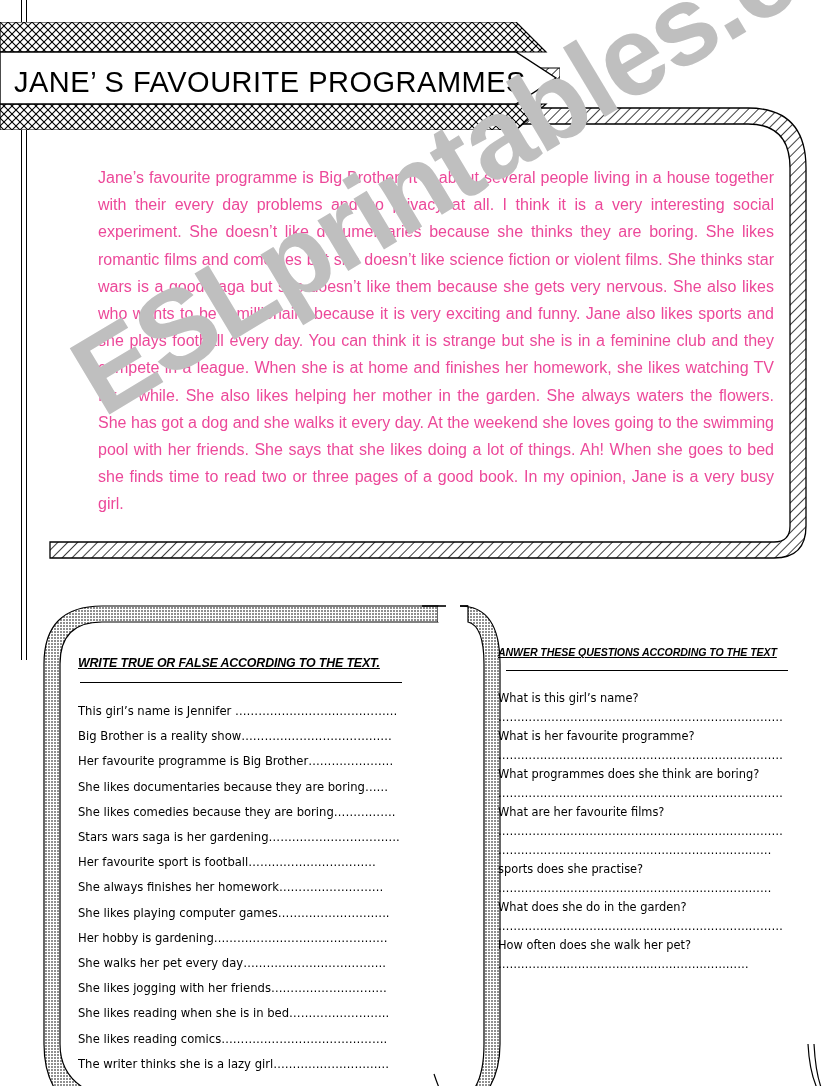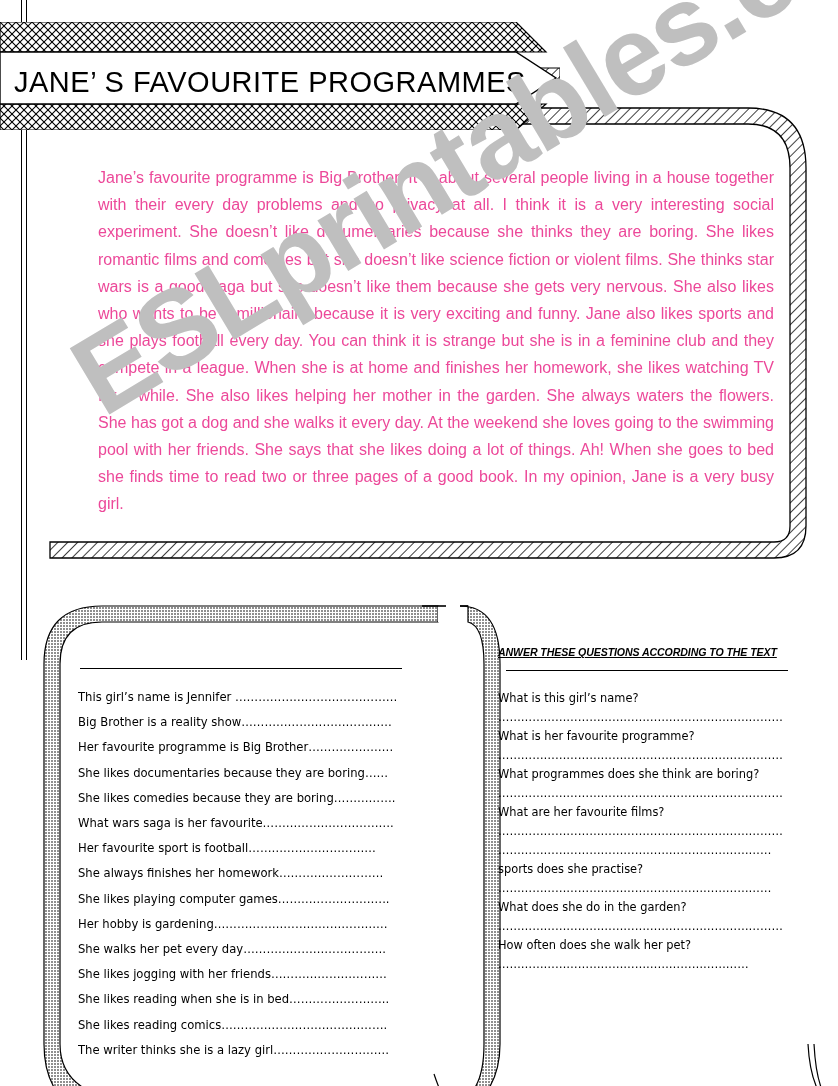--- a/index.html
+++ b/index.html
@@ -236,28 +236,29 @@
           <circle cx="1" cy="1" r="0.8" fill="#000"></circle>
         </pattern>
       </defs>
       <path d="M60,2 L396,2 L396,18 L60,18 Q18,18 18,60 L18,440 Q18,476 54,490
                L44,500 L26,500 Q2,480 2,440 L2,60 Q2,2 60,2 Z" fill="url(#dots2)" stroke="#000" stroke-width="1.2"></path>
       <path d="M396,2 L404,2 L404,18 L396,18 Z" fill="#ffffff" stroke="none"></path>
       <path d="M380,2 L404,2" stroke="#000" stroke-width="1.6"></path>
       <path d="M392,470 Q398,488 404,498" stroke="#000" stroke-width="1.2" fill="none"></path>
     </svg>
     <div class="ex-inner" id="tf-inner">
+      <div class="ex-heading" id="tf-heading">WRITE TRUE OR FALSE ACCORDING TO THE TEXT.</div>
       <hr class="heading-rule" id="tf-rule">
       <ul id="tf-list">
           <li>This girl’s name is Jennifer ……………………………………</li>
           <li>Big Brother is a reality show…………………………………</li>
           <li>Her favourite programme is Big Brother………………….</li>
           <li>She likes documentaries because they are boring……</li>
           <li>She likes comedies because they are boring…………….</li>
-          <li>What wars saga is her favourite…………………………….</li>
+          <li>Stars wars saga is her gardening…………………………….</li>
           <li>Her favourite sport is football……………………………</li>
           <li>She always finishes her homework………………………</li>
           <li>She likes playing computer games………………………..</li>
           <li>Her hobby is gardening………………………………………</li>
           <li>She walks her pet every day……………………………….</li>
           <li>She likes jogging with her friends…………………………</li>
           <li>She likes reading when she is in bed……………………..</li>
           <li>She likes reading comics…………………………………….</li>
           <li>The writer thinks she is a lazy girl…………………………</li>
         </ul>

